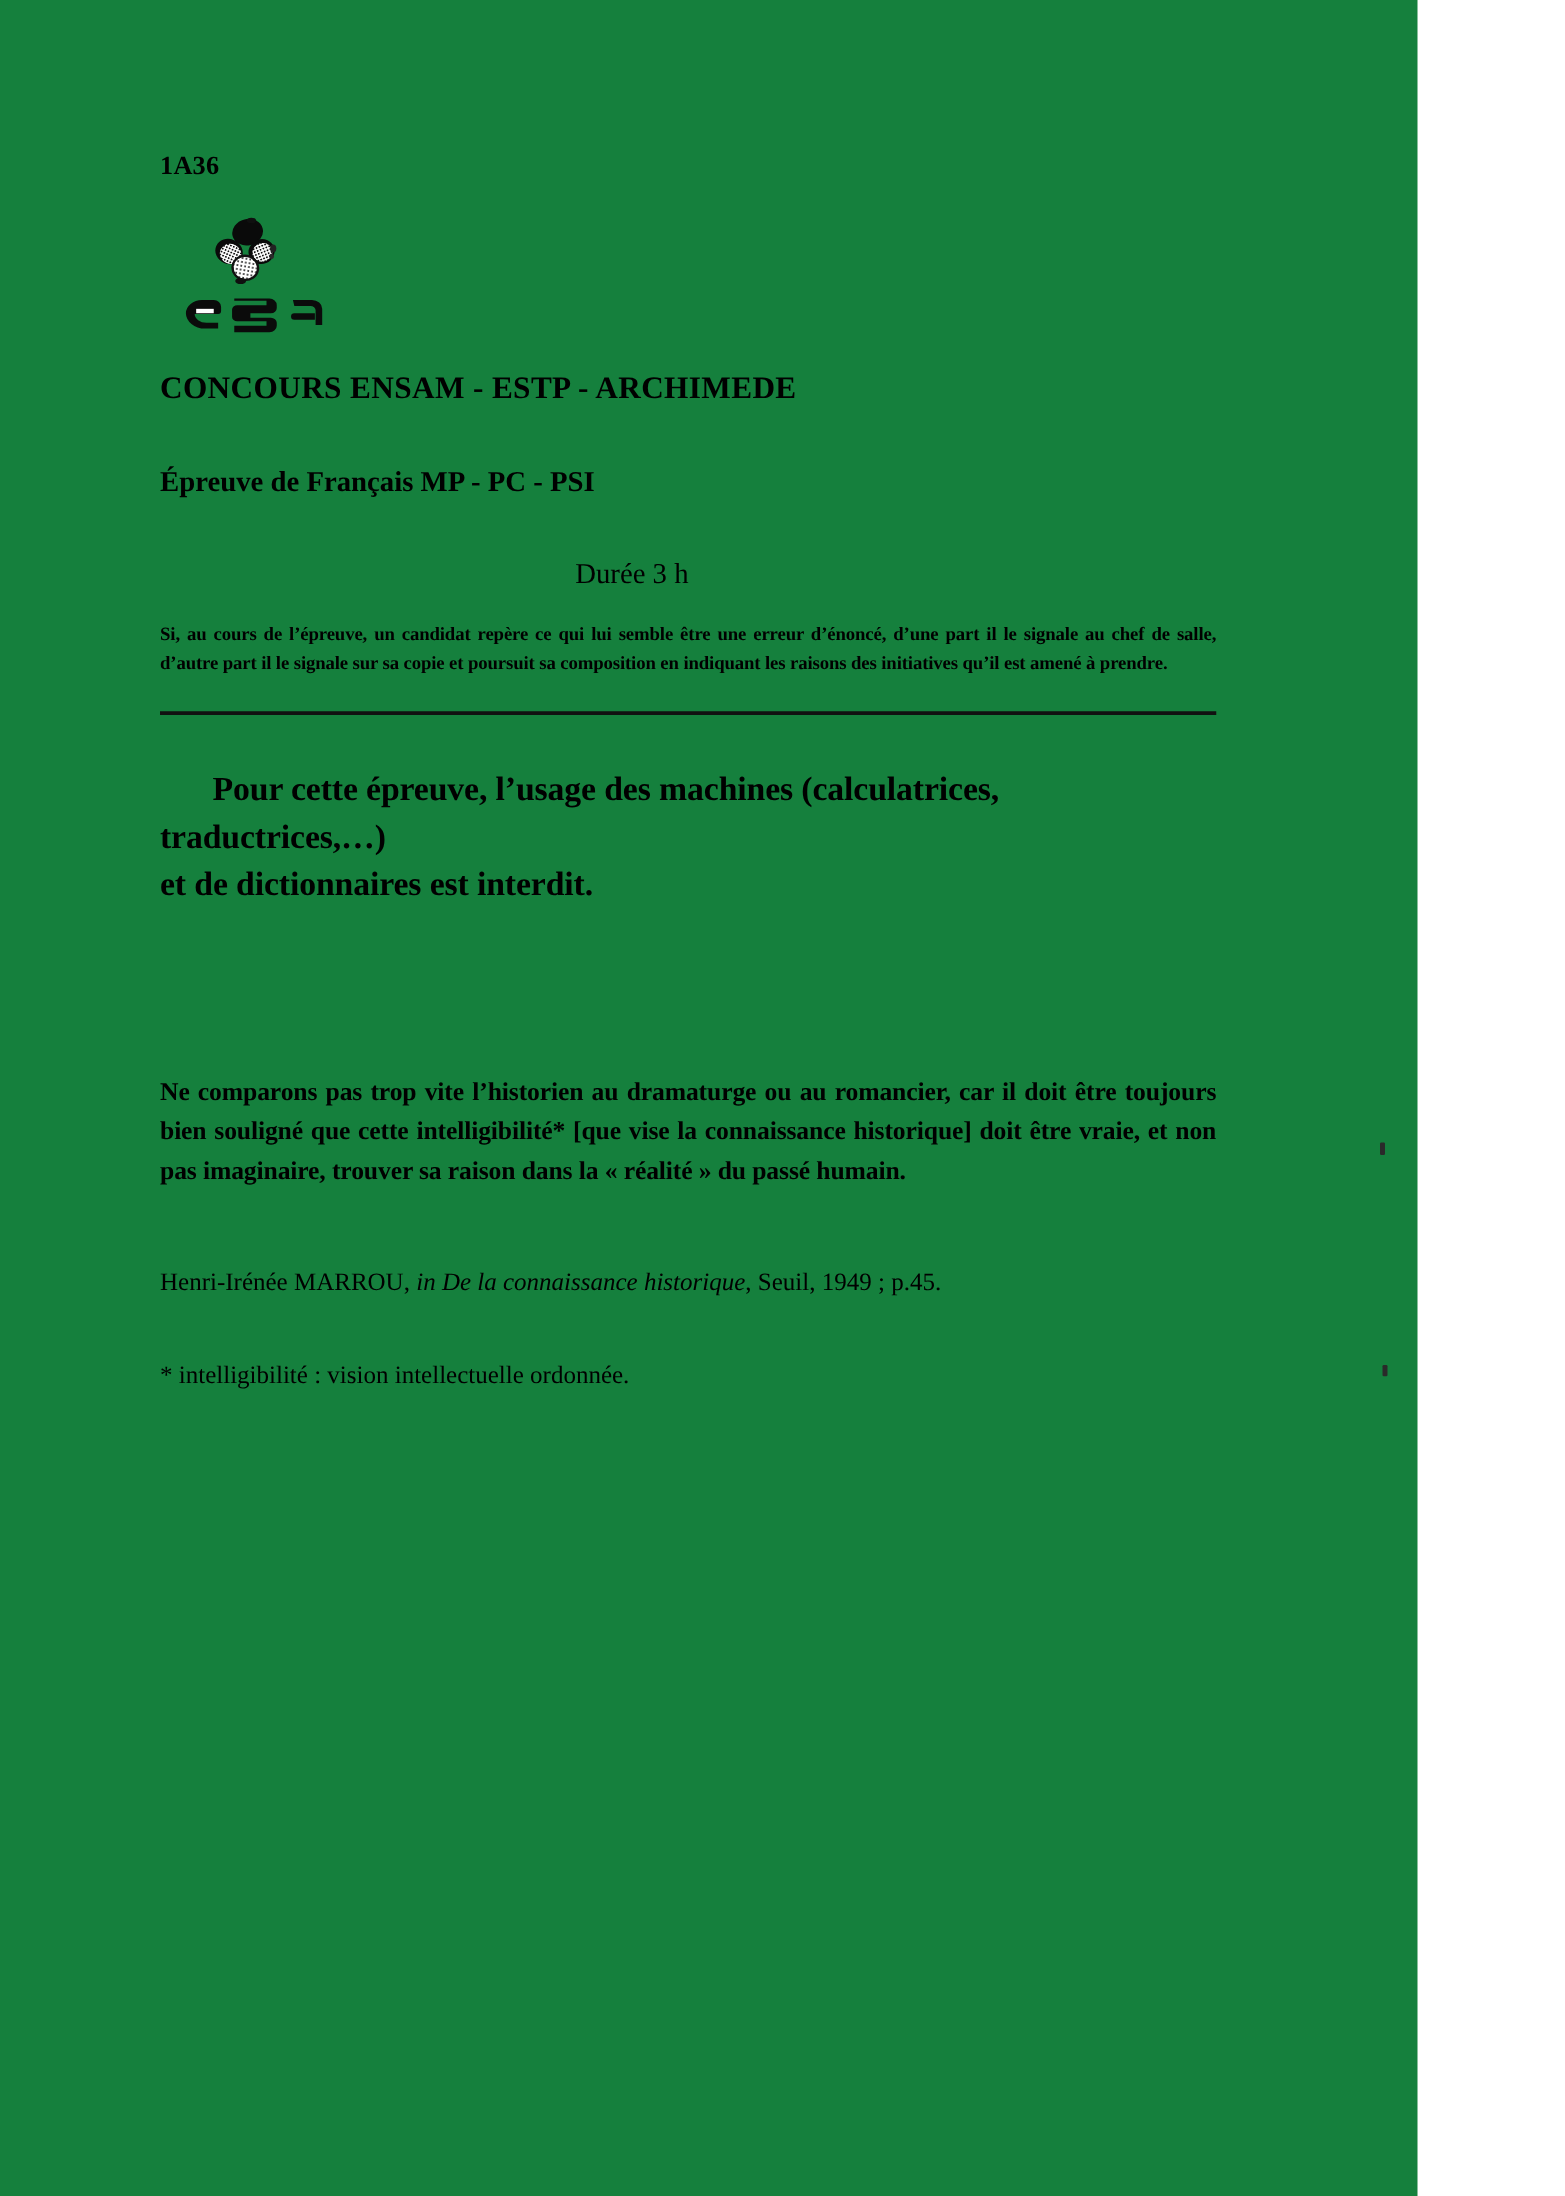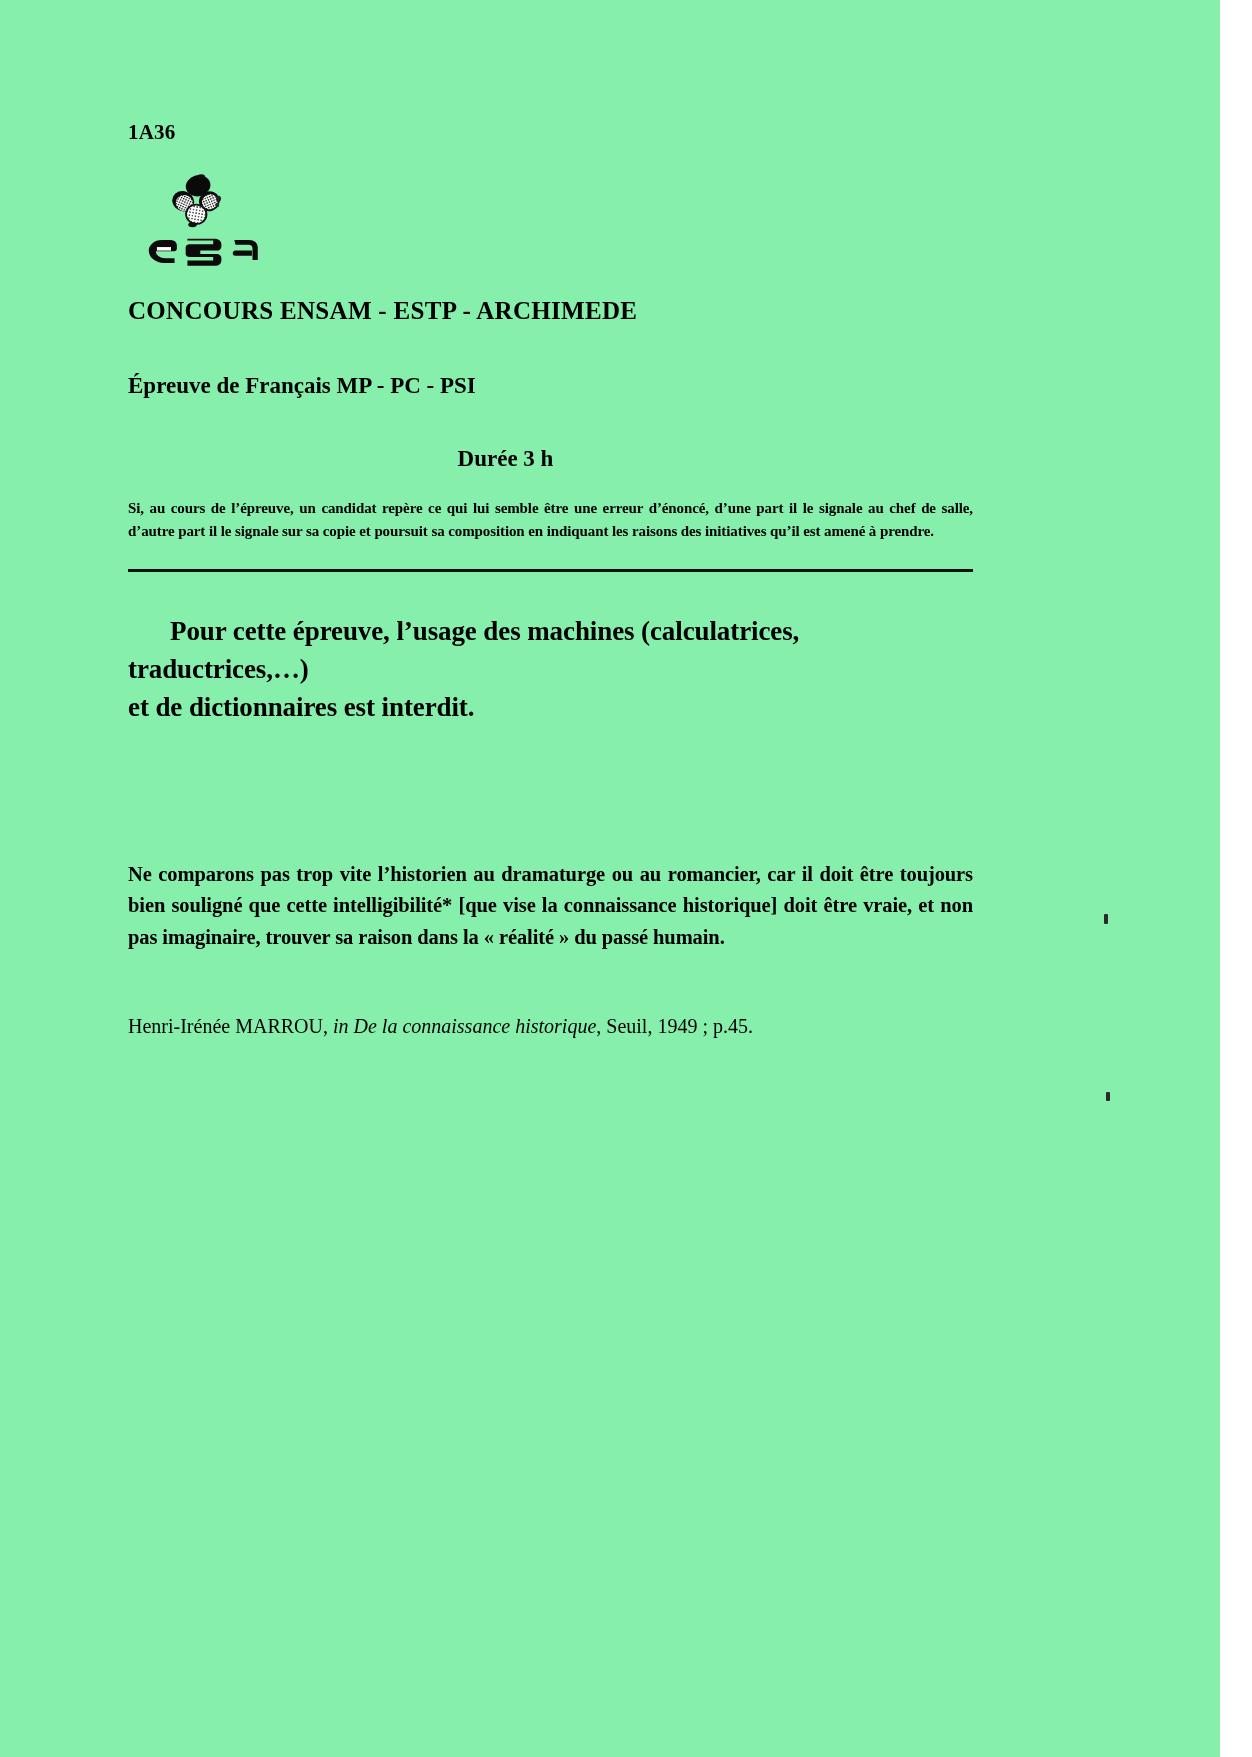--- a/index.html
+++ b/index.html
@@ -7,24 +7,25 @@
     margin: 0;
     padding: 0;
     background: #ffffff;
   }
   body {
     font-family: "Liberation Serif", "DejaVu Serif", serif;
     color: #000000;
   }
   .page {
     position: relative;
-    width: 1220px;
+    width: 1094px;
     height: 1757px;
-    background: #86efac;
+    background: #15803d;
     overflow: hidden;
+    padding-left: 40px;
   }
   
   .content {
     position: absolute;
     left: 128px;
     top: 0;
     width: 845px;
   }
 
   
@@ -65,21 +66,21 @@
   }
   .title-sub {
     font-weight: bold;
     font-size: 23px;
     text-align: left;
     margin-top: 48px;
     line-height: 1.1;
     padding-right: 90px;
   }
   .title-duration {
-    font-weight: bold;
+    font-weight: normal;
     font-size: 23px;
     text-align: center;
     margin-top: 48px;
     line-height: 1.1;
     padding-right: 90px;
   }
 
   
   .warning {
     font-weight: bold;
@@ -229,19 +230,20 @@
       <span class="l2">et de dictionnaires est interdit.</span>
     </p>
 
     <p class="quotation">Ne comparons pas trop vite l’historien au dramaturge ou au romancier, car il doit être toujours bien souligné que cette intelligibilité* [que vise la connaissance historique] doit être vraie, et non pas imaginaire, trouver sa raison dans la « réalité » du passé humain.</p>
 
     <p class="source">
       <span>Henri-Irénée MARROU,</span><em> in De la connaissance historique</em><span>, Seuil, 1949 ; p.45.</span>
     </p>
 
 
+    <p class="footnote">* intelligibilité : vision intellectuelle ordonnée.</p>
 
   </div>
 
   <span class="speck" style="left:1104px; top:914px; width:4px; height:10px; border-radius:1px;"></span>
   <span class="speck" style="left:1106px; top:1092px; width:4px; height:9px; border-radius:1px;"></span>
 
 </div>
 
 </body></html>

